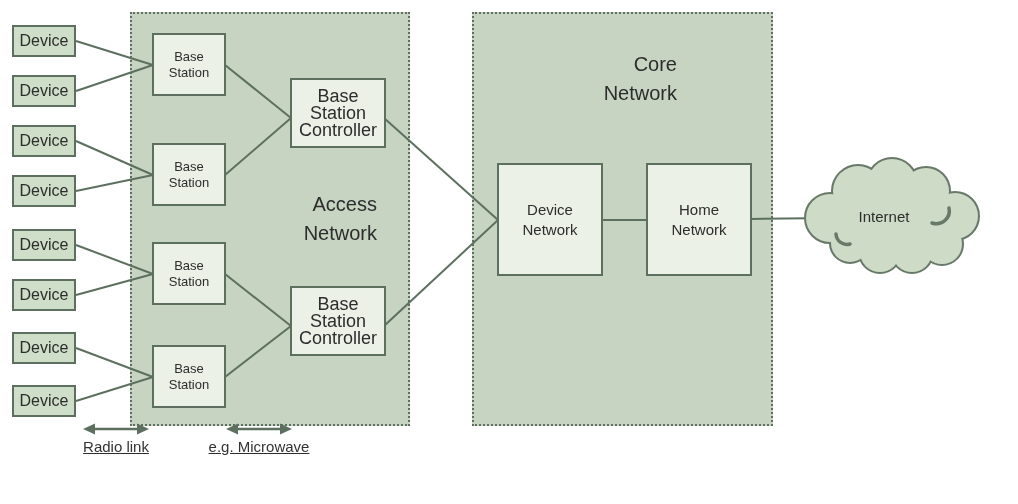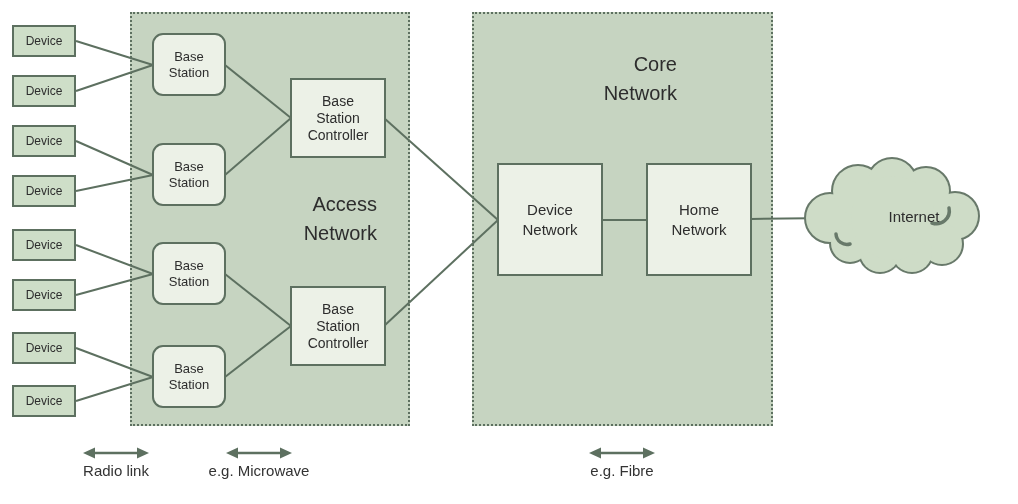--- a/index.html
+++ b/index.html
@@ -58,60 +58,60 @@
     border: 2px solid var(--node-border);
     display: flex;
     align-items: center;
     justify-content: center;
     text-align: center;
     color: var(--text);
   }
   .device {
     left: 12px; width: 64px; height: 32px;
     background: var(--device-fill);
-    font-size: 12px;
+    font-size: 16px;
   }
   .bs {
     left: 152px; width: 74px; height: 63px;
     background: var(--node-fill);
     font-size: 13px; line-height: 16px;
     padding: 15px 2px;
-    border-radius: 11px;
   }
   .bsc {
-    left: 290px; width: 96px; height: 80px;
+    left: 290px; width: 96px; height: 70px;
     background: var(--node-fill);
-    font-size: 14px; line-height: 17px;
+    font-size: 18px; line-height: 17px;
     padding: 0 15px;
   }
   .core-box {
     top: 163px; width: 106px; height: 113px;
     background: var(--node-fill);
     font-size: 15px; line-height: 20px;
     padding: 0 10px;
   }
   .core-box.visited { left: 497px; }
   .core-box.home    { left: 646px; }
   .cloud-svg { position: absolute; left: 800px; top: 156px; }
   .cloud-bump { fill: var(--cloud-fill); stroke: var(--cloud-border); stroke-width: 4; }
   .cloud-cover { fill: var(--cloud-fill); }
   .cloud-curl { fill: none; stroke: var(--cloud-border); stroke-width: 3.5; stroke-linecap: round; }
   .internet-label {
     position: absolute;
-    left: 864px; top: 208px; width: 100px;
+    left: 834px; top: 208px; width: 100px;
     text-align: center;
     font-size: 15px;
     color: var(--text);
   }
   .legend-item {
     position: absolute;
-    top: 446px;
+    top: 422px;
     display: flex;
     flex-direction: column;
     align-items: center;
+    text-decoration: underline;
   }
   .legend-item.radio     { left: 66px;  width: 100px; }
   .legend-item.microwave { left: 189px; width: 140px; }
   .legend-item.cable     { left: 392px; width: 100px; }
   .legend-item.fibre     { left: 572px; width: 100px; }
   .arrow-line { stroke: var(--arrow); stroke-width: 2.5; }
   .arrow-head { fill: var(--arrow); }
   .legend-label {
     margin-top: 2px;
     font-size: 15px;
@@ -207,22 +207,14 @@
     <div class="legend-label">Radio link</div>
   </div>
   <div class="legend-item microwave">
     <svg width="68" height="14">
       <line class="arrow-line" x1="11" y1="7" x2="57" y2="7"></line>
       <polygon class="arrow-head" points="1,7 13,1.5 13,12.5"></polygon>
       <polygon class="arrow-head" points="67,7 55,1.5 55,12.5"></polygon>
     </svg>
     <div class="legend-label">e.g. Microwave</div>
   </div>
-  <div class="legend-item fibre">
-    <svg width="68" height="14">
-      <line class="arrow-line" x1="11" y1="7" x2="57" y2="7"></line>
-      <polygon class="arrow-head" points="1,7 13,1.5 13,12.5"></polygon>
-      <polygon class="arrow-head" points="67,7 55,1.5 55,12.5"></polygon>
-    </svg>
-    <div class="legend-label">e.g. Fibre</div>
-  </div>
 
 </div>
 
 </body></html>

